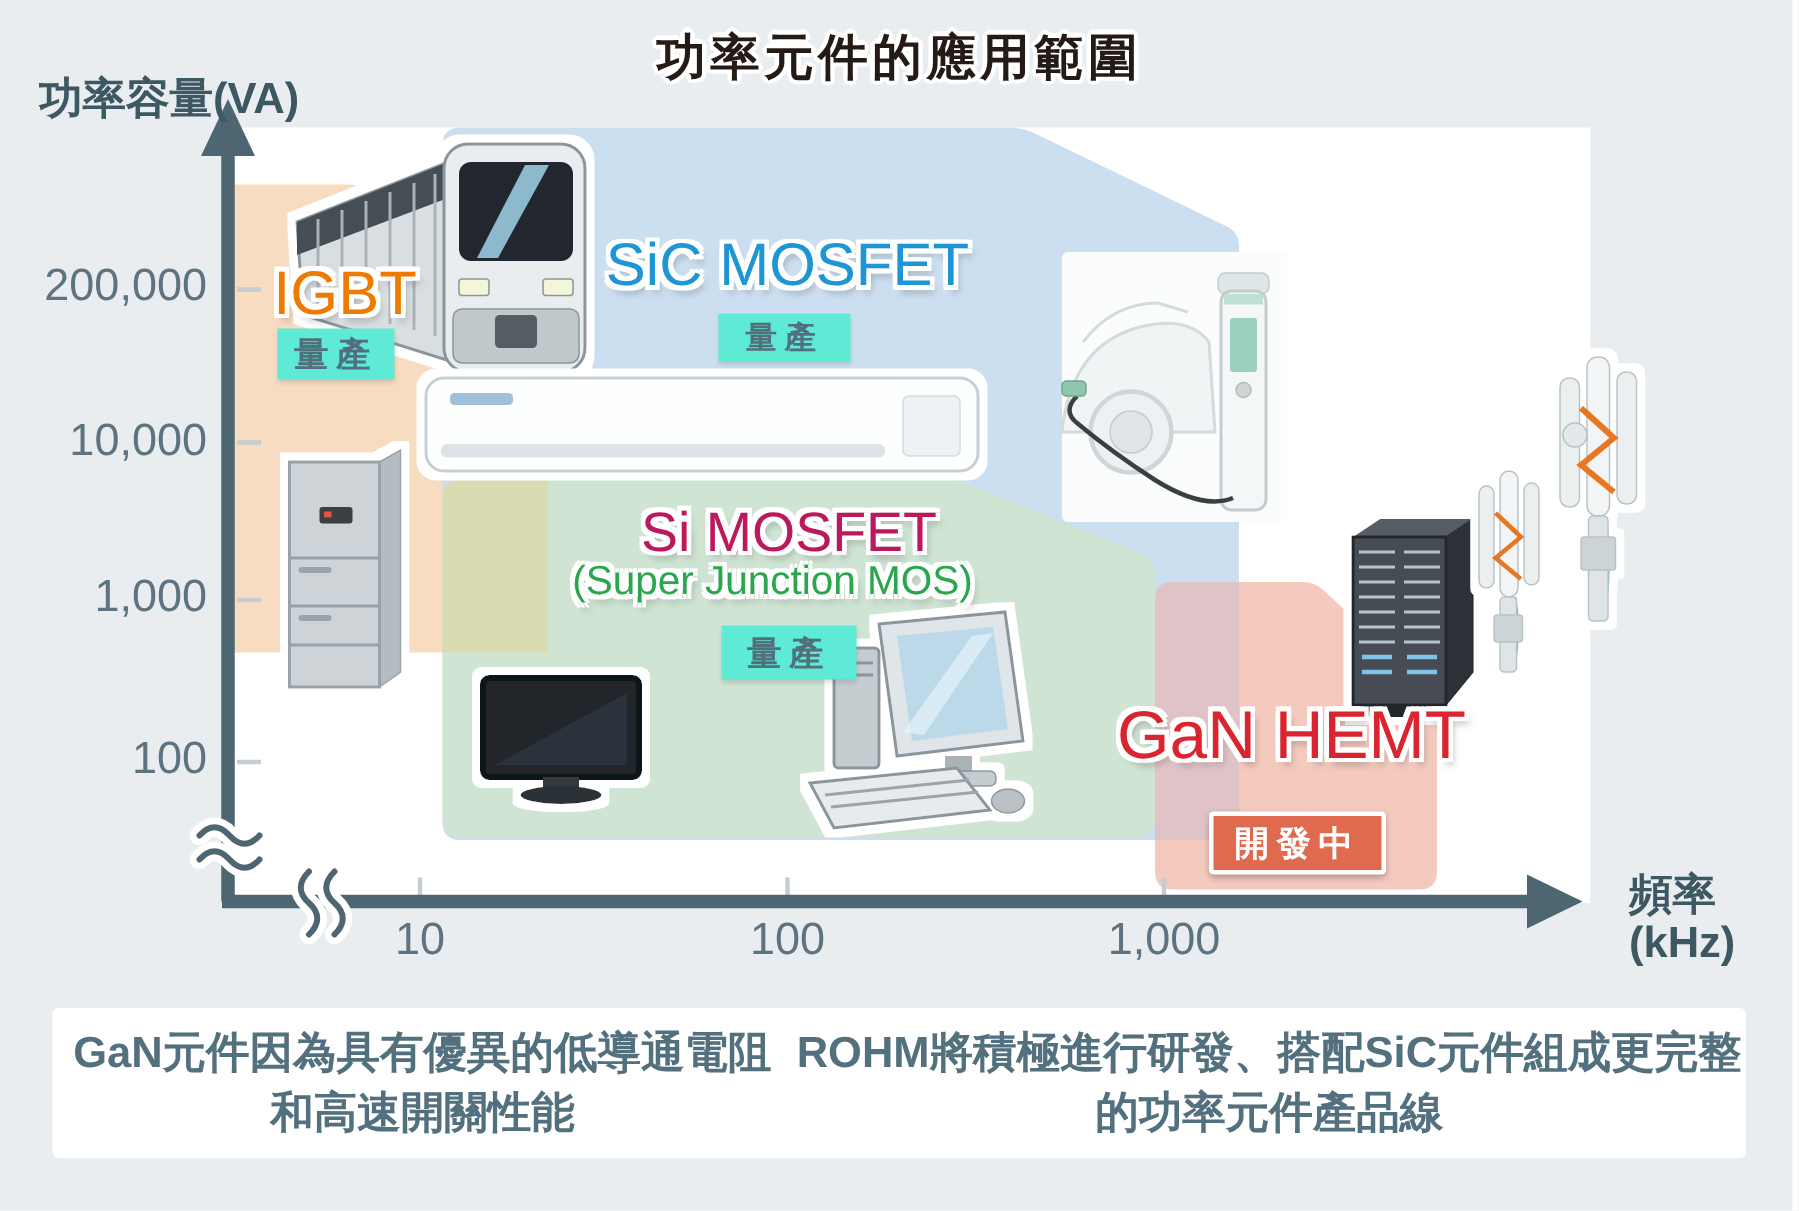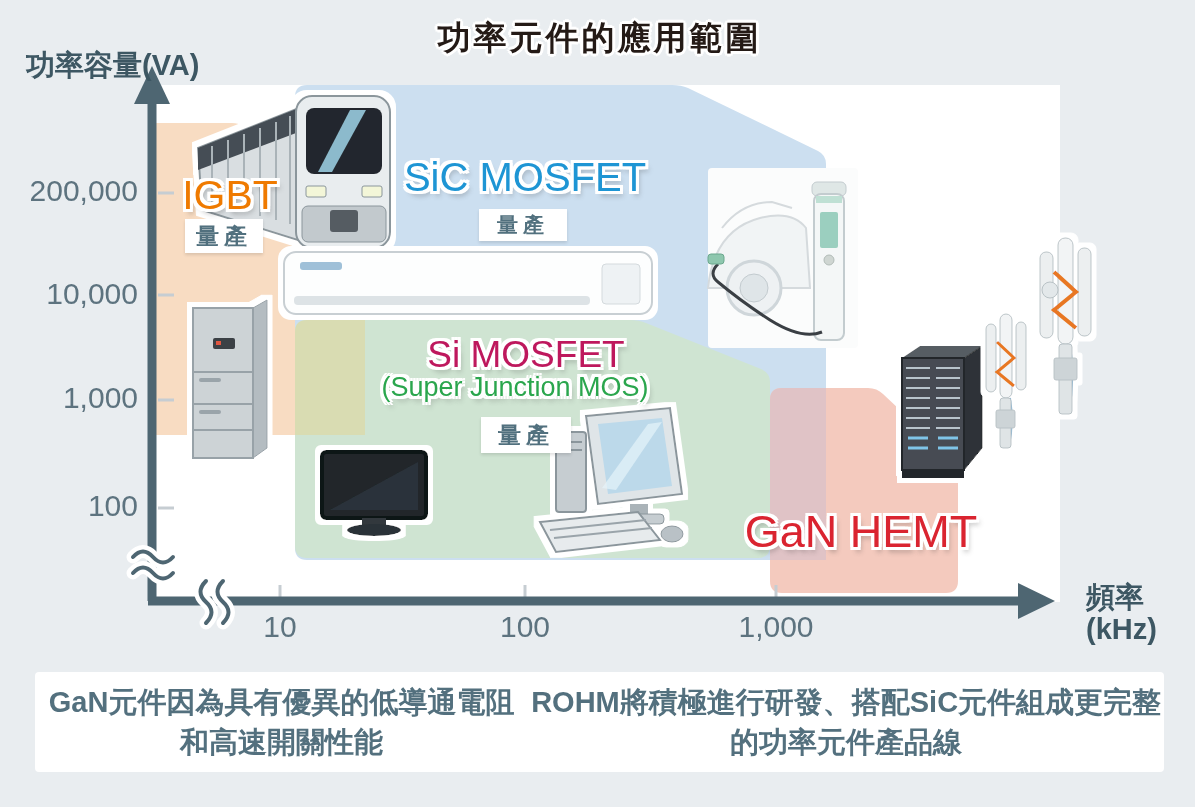--- a/index.html
+++ b/index.html
@@ -32,25 +32,25 @@
   .region-label{
     position:absolute;z-index:6;font-weight:normal;text-align:center;
     text-shadow:-3px -3px 0 #fff,3px -3px 0 #fff,-3px 3px 0 #fff,3px 3px 0 #fff,
                 0 -3px 0 #fff,0 3px 0 #fff,-3px 0 0 #fff,3px 0 0 #fff,
                 3px 5px 5px rgba(60,60,60,.35);
   }
   .lbl-igbt{left:150px;top:172px;width:160px;font-size:41px;color:#ef7a00;}
   .lbl-sic{left:394px;top:155px;width:262px;font-size:40px;color:#1e95d4;}
   .lbl-si1{left:338px;top:334px;width:376px;font-size:37px;color:#be185d;}
   .lbl-si2{left:327px;top:372px;width:376px;font-size:27px;color:#2aa64d;}
-  .lbl-gan{left:728px;top:506px;width:266px;font-size:45px;color:#da2430;}
+  .lbl-gan{left:728px;top:464px;width:266px;font-size:45px;color:#da2430;}
   
   .badge{
     position:absolute;z-index:6;display:flex;align-items:center;justify-content:center;
-    background:#ffffff;color:#51707e;font-weight:bold;letter-spacing:5px;
+    background:#5eead4;color:#51707e;font-weight:bold;letter-spacing:5px;
     box-shadow:0 2px 3px rgba(0,0,0,.12);
   }
   .badge-igbt{left:185px;top:219px;width:78px;height:34px;font-size:23px;}
   .badge-sic{left:479px;top:209px;width:88px;height:32px;font-size:21px;}
   .badge-si{left:481px;top:417px;width:90px;height:36px;font-size:23px;}
   .badge-gan{
     left:806px;top:541px;width:112px;height:36px;font-size:23px;
     background:#e06a4d;color:#fff;border:3px solid #fff;border-radius:3px;
     box-shadow:0 2px 4px rgba(0,0,0,.25);
   }
@@ -275,19 +275,20 @@
   <div class="badge badge-igbt">量產</div>
 
   <div class="region-label lbl-sic">SiC MOSFET</div>
   <div class="badge badge-sic">量產</div>
 
   <div class="region-label lbl-si1">Si MOSFET</div>
   <div class="region-label lbl-si2">(Super Junction MOS)</div>
   <div class="badge badge-si">量產</div>
 
   <div class="region-label lbl-gan">GaN HEMT</div>
+  <div class="badge badge-gan">開發中</div>
 
   <div class="footer-box">
     <div class="footer-line">GaN元件因為具有優異的低導通電阻和高速開關性能</div>
     <div class="footer-line">ROHM將積極進行研發、搭配SiC元件組成更完整的功率元件產品線</div>
   </div>
 
 </div>
 
 </body></html>

